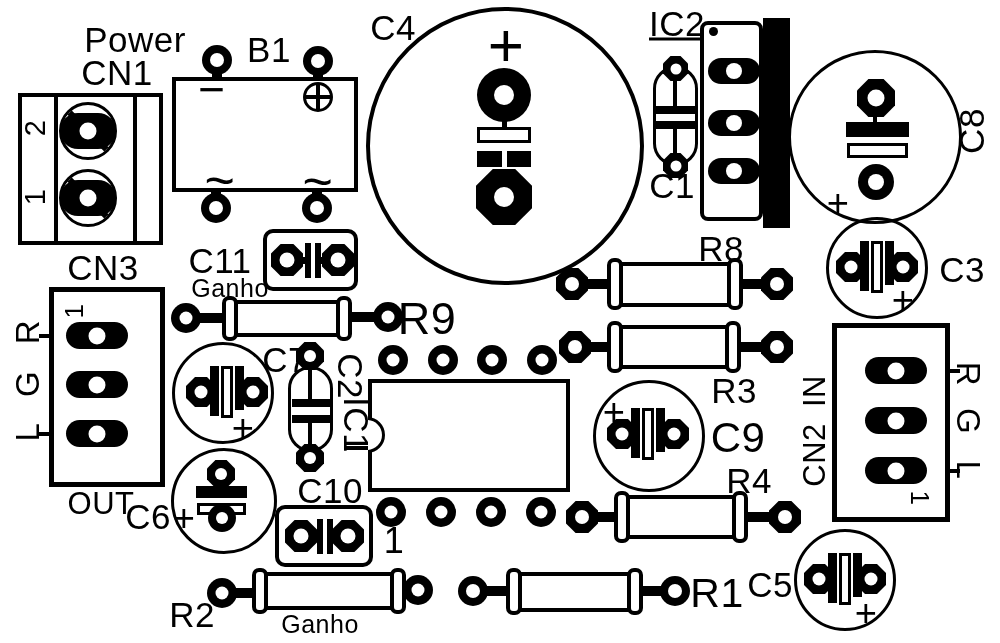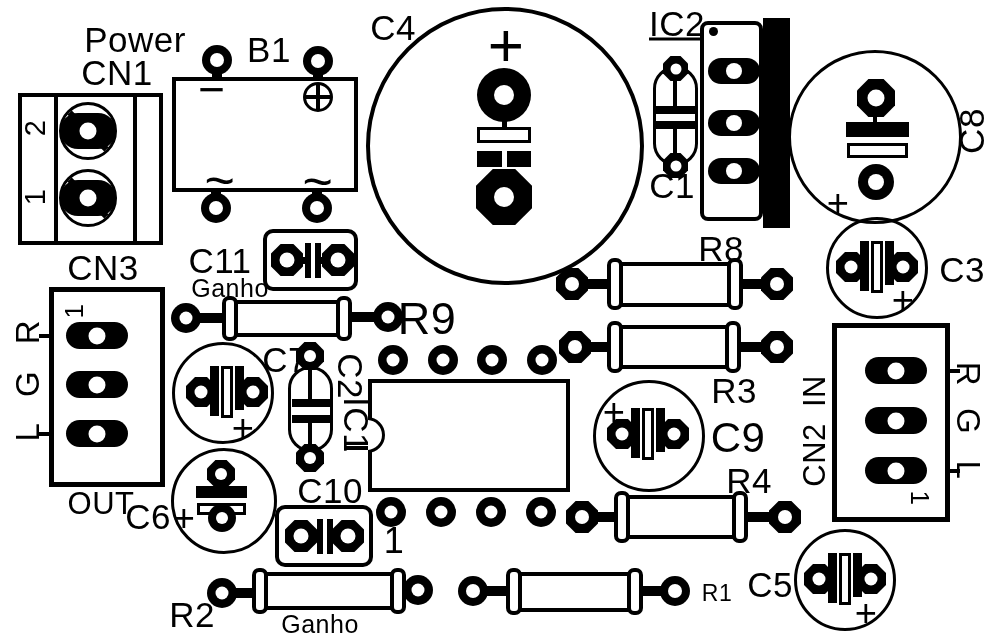--- a/index.html
+++ b/index.html
@@ -358,21 +358,21 @@
   <div class="bar" style="left:633px;top:586px;width:44px;height:10px;"></div>
   <div class="box" style="left:512px;top:572px;width:125px;height:40px;border-radius:5px;"></div>
   <div class="box" style="left:506px;top:568px;width:16px;height:47px;border-radius:7px;"></div>
   <div class="box" style="left:627px;top:568px;width:16px;height:47px;border-radius:7px;"></div>
   <div class="ring" style="left:458px;top:576px;width:30px;height:30px;">
       <i class="hole" style="width:14px;height:14px;"></i>
     </div>
   <div class="ring" style="left:660px;top:576px;width:30px;height:30px;">
       <i class="hole" style="width:14px;height:14px;"></i>
     </div>
-  <span class="lb" style="left:717px;top:593px;font-size:23px;">R1</span>
+  <span class="lb" style="left:717px;top:593px;font-size:41px;">R1</span>
 
   <span class="lb" style="left:770px;top:584px;font-size:35px;">C5</span>
   <div class="cir" style="left:794px;top:529px;width:102px;height:102px;"></div>
   <div class="oct" style="left:804px;top:564px;width:30px;height:30px;">
       <i class="hole" style="width:13px;height:13px;"></i>
     </div>
   <div class="bar" style="left:828px;top:553px;width:9px;height:50px;"></div>
   <div class="wbar" style="left:839px;top:553px;width:12px;height:52px;"></div>
   <div class="bar" style="left:853px;top:553px;width:9px;height:44px;"></div>
   <div class="oct" style="left:856px;top:564px;width:30px;height:30px;">

